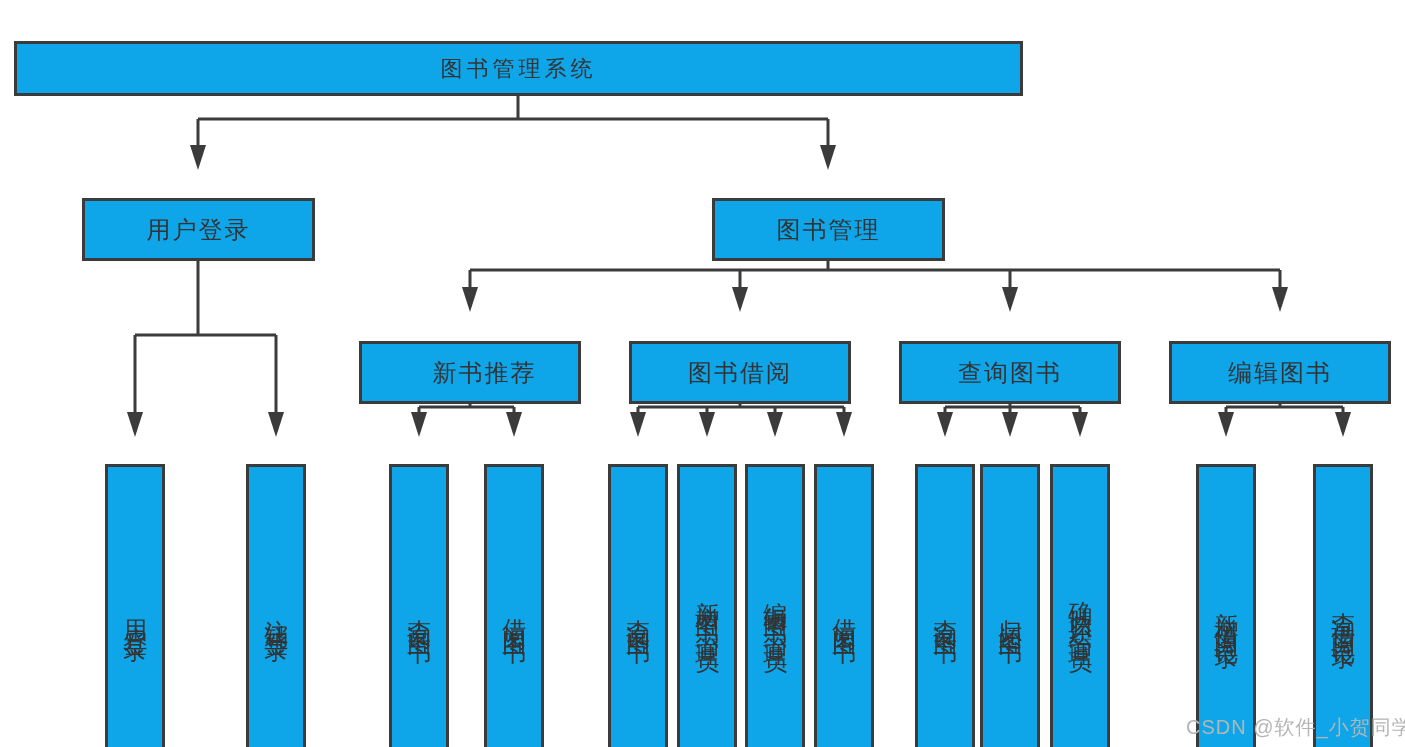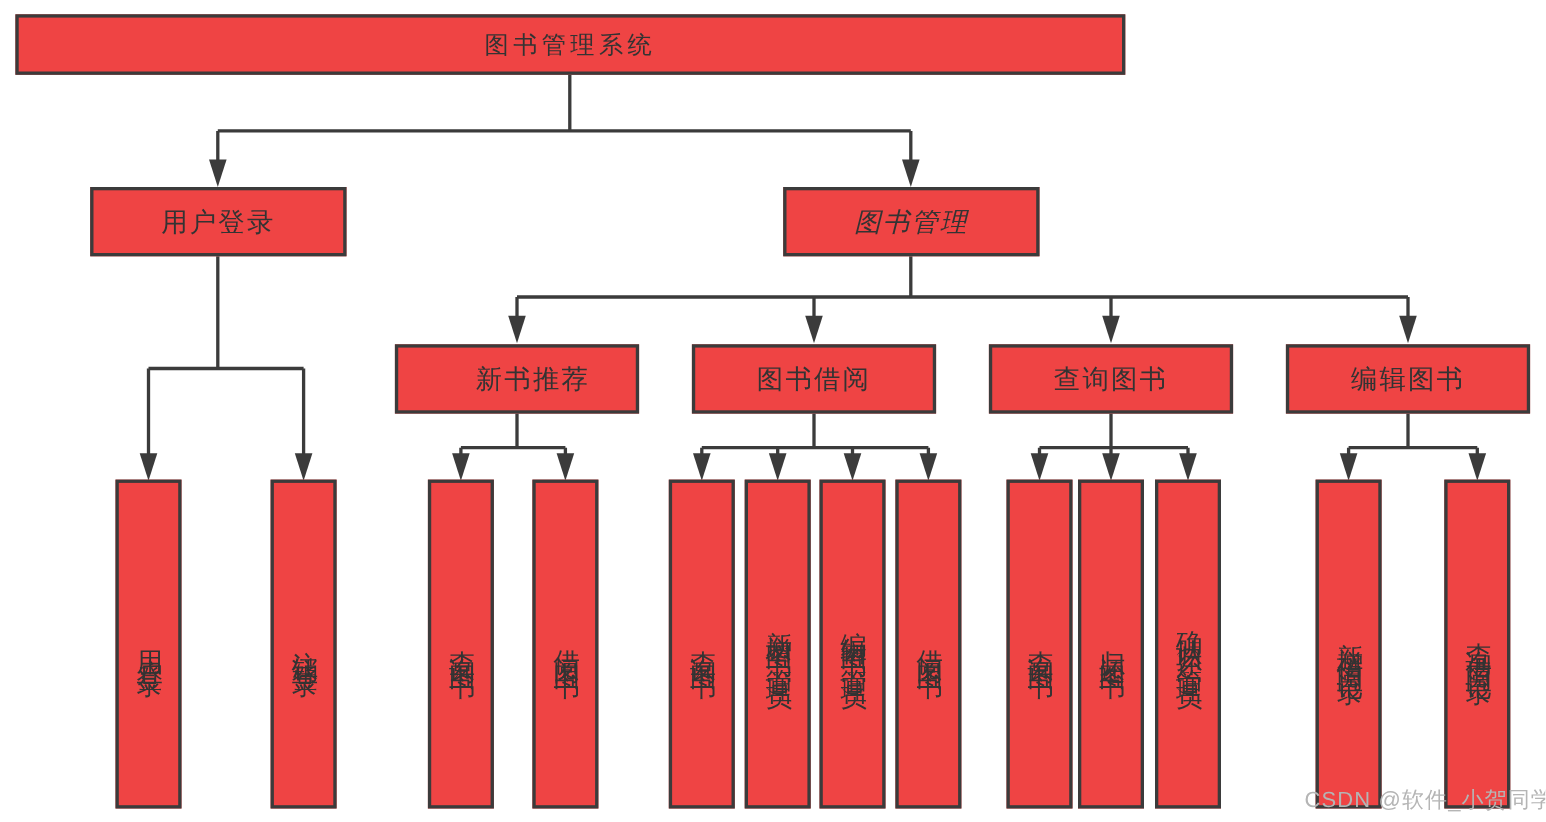--- a/index.html
+++ b/index.html
@@ -14,25 +14,26 @@
   .wires {
     position: absolute;
     left: 0; top: 0;
     width: 1405px; height: 747px;
     pointer-events: none;
   }
   .box {
     position: absolute;
     box-sizing: border-box;
     border: 3px solid #3b3b3b;
-    background: #ef4444;
+    background: #0ea5e9;
     display: flex;
     align-items: center;
     justify-content: center;
     color: #333333;
+    margin-top: 28px;
   }
   .root-label {
     font-size: 22px;
     letter-spacing: 4px;
     white-space: nowrap;
   }
   .hlabel {
     font-size: 24px;
     letter-spacing: 2px;
     white-space: nowrap;
@@ -100,21 +101,21 @@
       </g>
   </svg>
 
   <div class="box" style="left:14px; top:13px; width:1009px; height:55px;">
     <span class="root-label">图书管理系统</span>
   </div>
 
   <div class="box" style="left:82px; top:170px; width:233px; height:63px;">
     <span class="hlabel">用户登录</span>
   </div>
-  <div class="box" style="left:712px; top:170px; width:233px; height:63px;font-style:italic;">
+  <div class="box" style="left:712px; top:170px; width:233px; height:63px;">
     <span class="hlabel">图书管理</span>
   </div>
 
   <div class="box" style="left:359px; top:313px; width:222px; height:63px;padding-left:29px;">
     <span class="hlabel">新书推荐</span>
   </div>
   <div class="box" style="left:629px; top:313px; width:222px; height:63px;justify-content:center;">
     <span class="hlabel">图书借阅</span>
   </div>
   <div class="box" style="left:899px; top:313px; width:222px; height:63px;">

